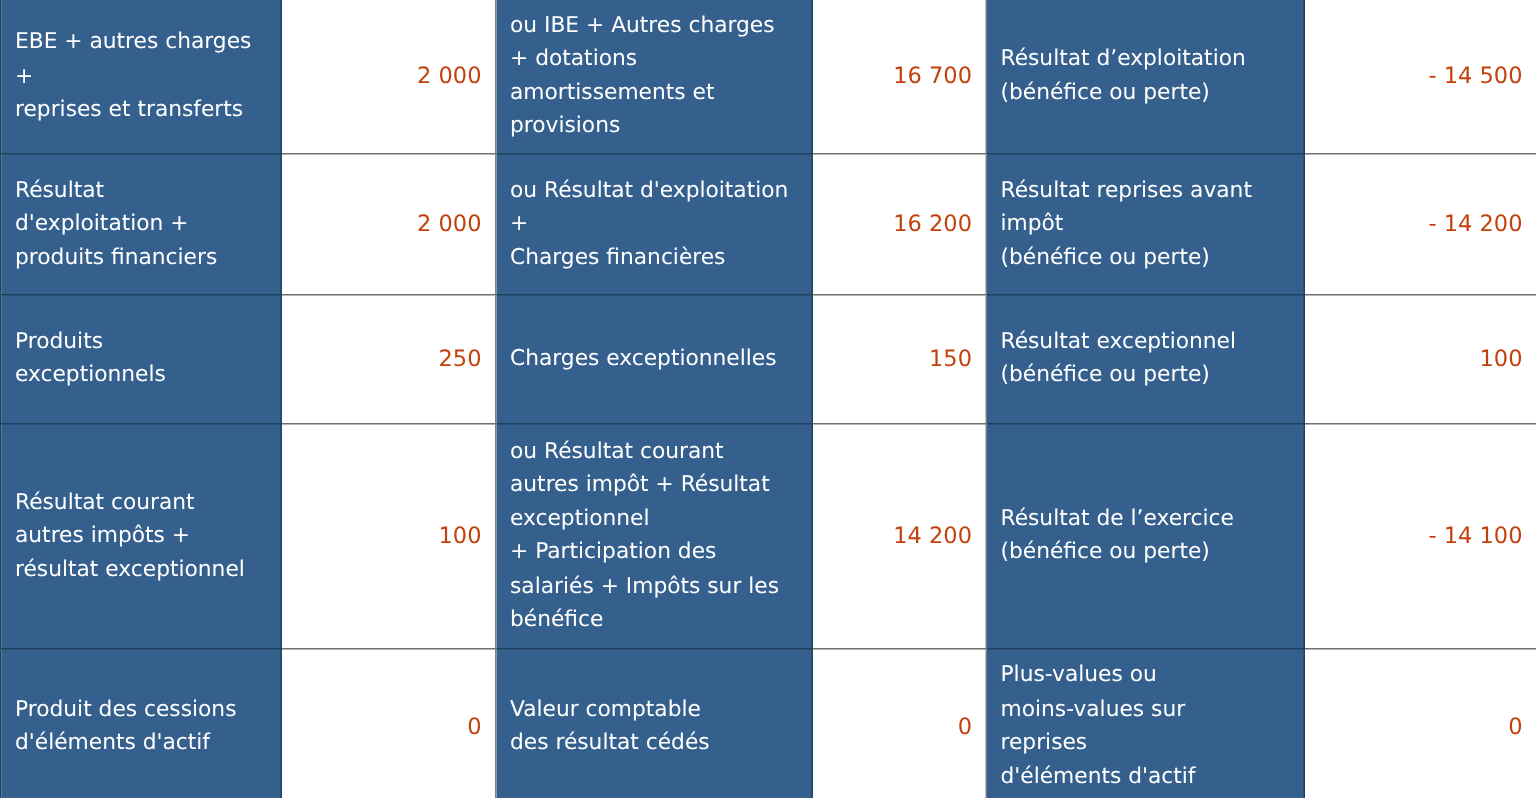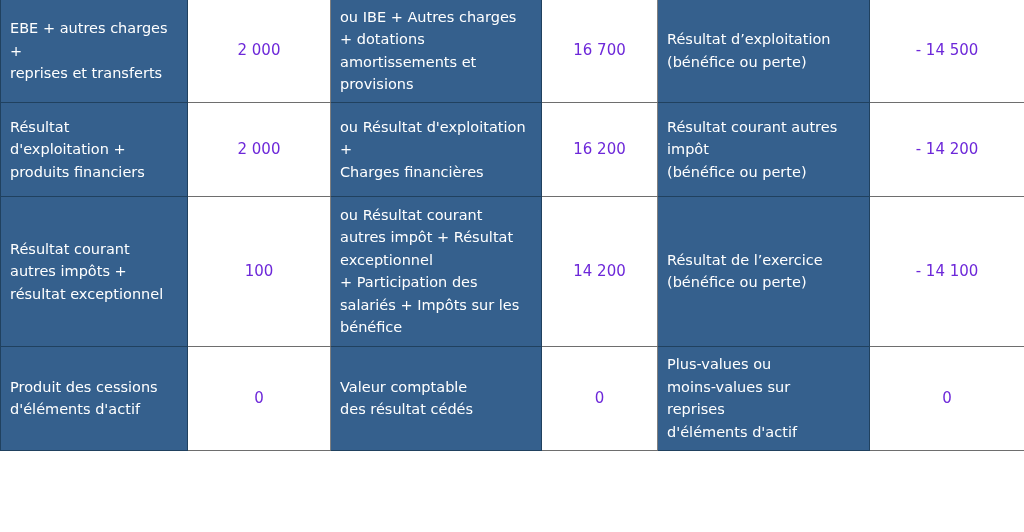--- a/index.html
+++ b/index.html
@@ -41,22 +41,22 @@
 
   td.cell-label {
     background: #35608d;
     color: #ffffff;
     text-align: left;
     border-color: #20415f;
   }
 
   td.cell-value {
     background: #ffffff;
-    color: #6d28d9;
-    text-align: center;
+    color: #c2410c;
+    text-align: right;
     font-size: 15px;
     border: 1px solid #808080;
     border-top-color: #6e6e6e;
     border-bottom-color: #6e6e6e;
   }
 
   
   tr.r1 td { height: 98px; }
   tr.r2 td { height: 94px; }
   tr.r3 td { height: 86px; }
@@ -107,27 +107,41 @@
           <span class="nowrap-line">produits financiers</span>
         </td>
       <td class="cell-value">2 000</td>
       <td class="cell-label">
           <span class="nowrap-line">ou Résultat d'exploitation</span>
           <span class="nowrap-line">+</span>
           <span class="nowrap-line">Charges financières</span>
         </td>
       <td class="cell-value">16 200</td>
       <td class="cell-label">
-          <span class="nowrap-line">Résultat courant autres</span>
+          <span class="nowrap-line">Résultat reprises avant</span>
           <span class="nowrap-line">impôt</span>
           <span class="nowrap-line">(bénéfice ou perte)</span>
         </td>
       <td class="cell-value">- 14 200</td>
     </tr>
 
+    <tr class="r3">
+      <td class="cell-label">
+          <span class="nowrap-line">Produits</span>
+          <span class="nowrap-line">exceptionnels</span>
+        </td>
+      <td class="cell-value">250</td>
+      <td class="cell-label">Charges exceptionnelles</td>
+      <td class="cell-value">150</td>
+      <td class="cell-label">
+          <span class="nowrap-line">Résultat exceptionnel</span>
+          <span class="nowrap-line">(bénéfice ou perte)</span>
+        </td>
+      <td class="cell-value">100</td>
+    </tr>
 
     <tr class="r4">
       <td class="cell-label">
           <span class="nowrap-line">Résultat courant</span>
           <span class="nowrap-line">autres impôts +</span>
           <span class="nowrap-line">résultat exceptionnel</span>
         </td>
       <td class="cell-value">100</td>
       <td class="cell-label">
           <span class="nowrap-line">ou Résultat courant</span>

